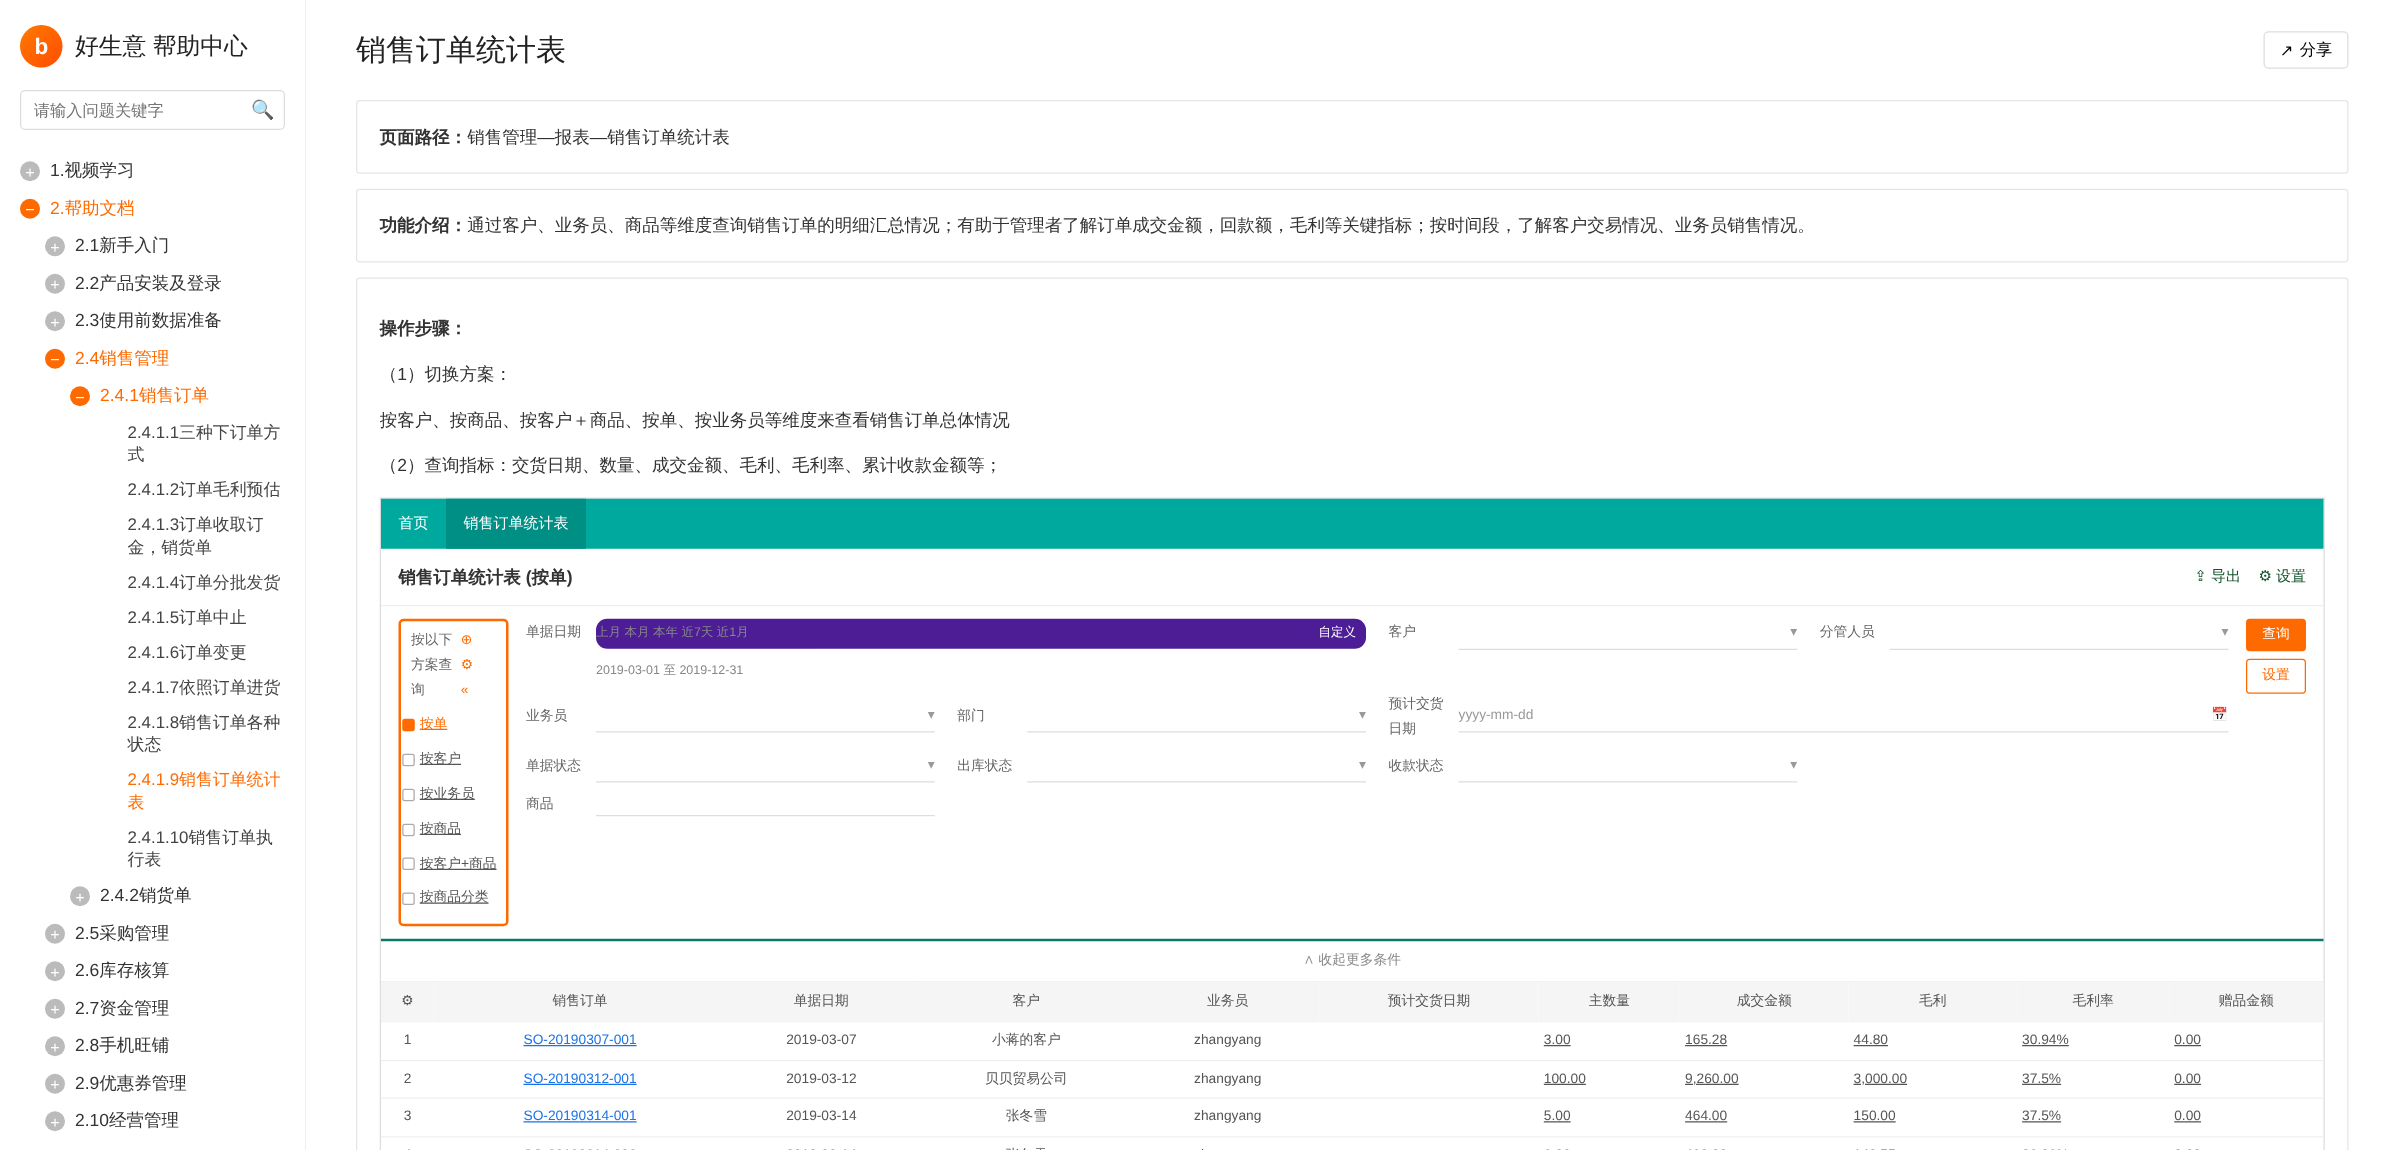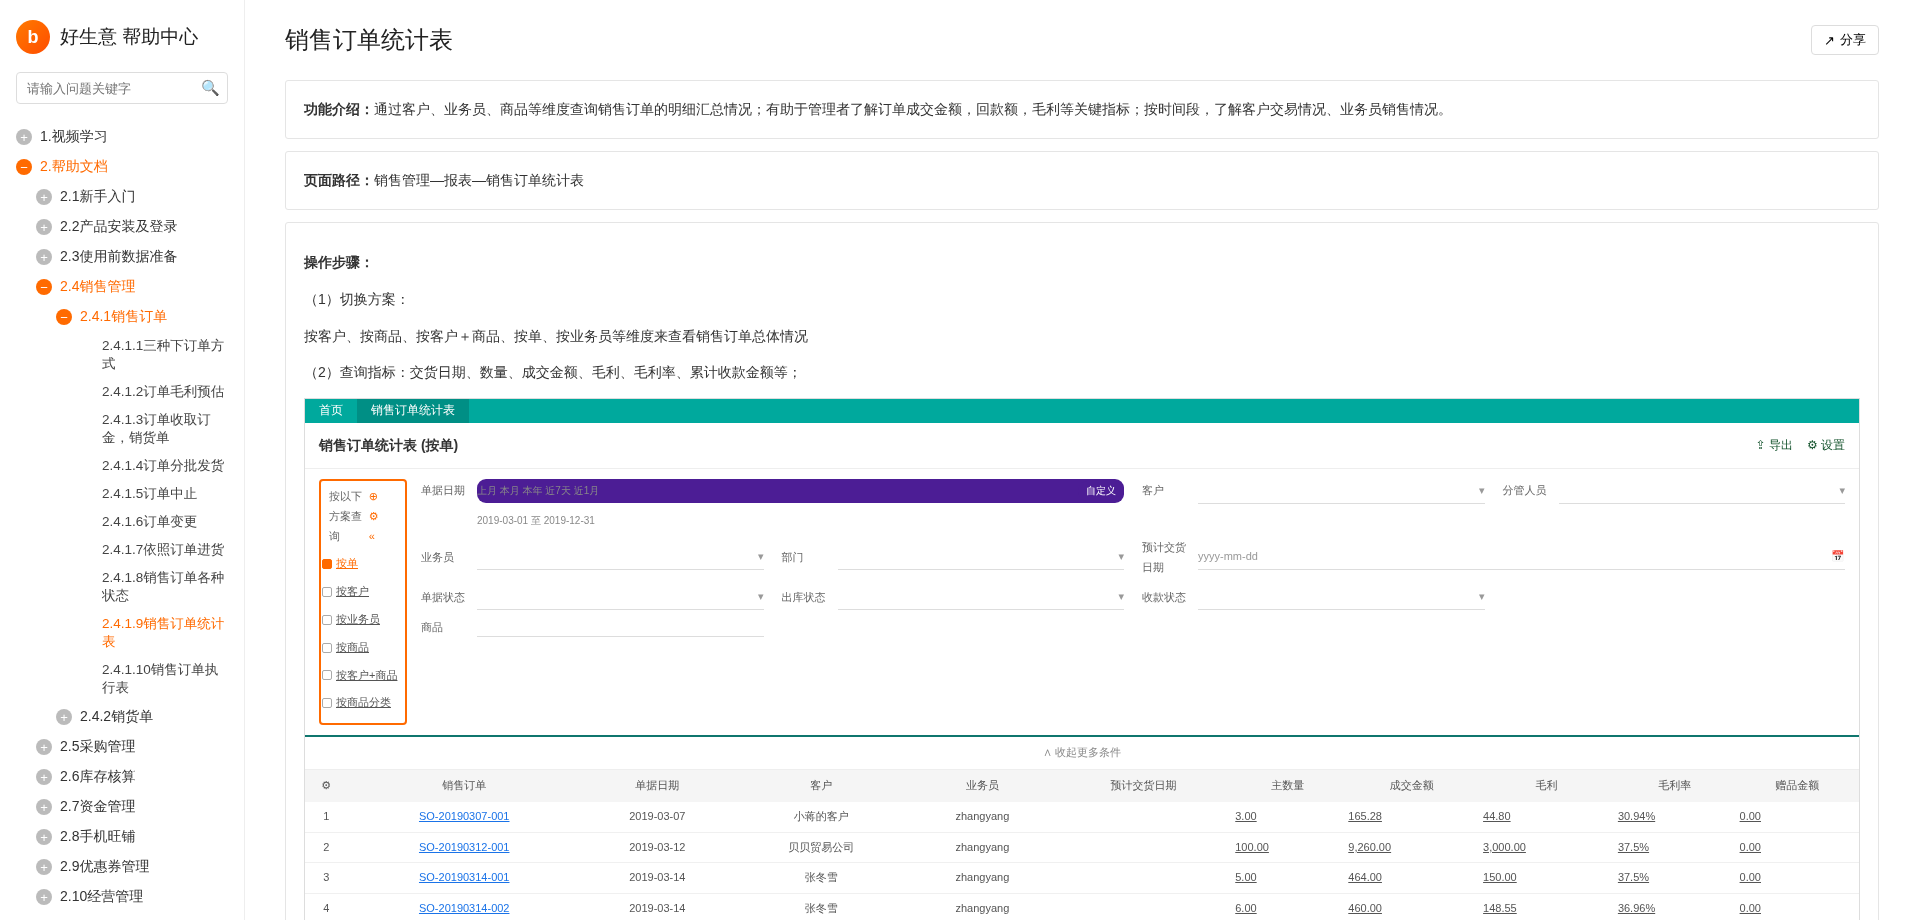--- a/index.html
+++ b/index.html
@@ -28,21 +28,21 @@
 .main-head { display:flex; justify-content:space-between; align-items:center; margin-bottom:24px; }
 .main-title { font-size:24px; font-weight:500; color:#222; }
 .share-btn { border:1px solid #ddd; border-radius:4px; padding:5px 12px; font-size:13px; cursor:pointer; display:flex; align-items:center; gap:5px; background:#fff; }
 .panel { border:1px solid #e5e5e5; border-radius:3px; background:#fff; padding:16px 18px; margin-bottom:12px; font-size:14px; line-height:1.8; color:#333; }
 .panel .lbl { font-weight:600; }
 .content-block p { margin:10px 0; line-height:1.9; color:#333; }
 .content-block .step-lbl { font-weight:600; }
 
 
 .mock { border:1px solid #ddd; margin:12px 0 20px 0; background:#fff; font-size:12px; color:#444; }
-.mock .tabs { background:#00a99d; display:flex; align-items:center; height:24px; }
+.mock .tabs { background:#00a99d; display:flex; align-items:center; height:40px; }
 .mock .tabs .tab { padding:0 14px; color:#fff; height:100%; display:flex; align-items:center; font-size:12px; }
 .mock .tabs .tab.active { background:#008f85; }
 .mock .subhead { display:flex; justify-content:space-between; align-items:center; padding:10px 14px; border-bottom:1px solid #eee; }
 .mock .subhead .t { font-size:14px; font-weight:600; color:#333; }
 .mock .subhead .acts span { color:#14532d; margin-left:14px; font-size:12px; }
 .mock .filters { display:flex; padding:10px 14px; gap:14px; }
 .mock .scheme { width:88px; border:2px solid #ff6a00; border-radius:4px; padding:6px 0; }
 .mock .scheme .hd { font-size:11px; color:#666; padding:0 20px 4px 8px; display:flex; justify-content:space-between; align-items:center; }
 .mock .scheme ul { list-style:none; }
 .mock .scheme li { padding:4px 1px; font-size:11px; color:#555; display:flex; align-items:center; gap:4px;text-decoration:underline; }
@@ -186,25 +186,25 @@
   <main class="main">
     <div class="main-head">
       <h1 class="main-title">销售订单统计表</h1>
       <button class="share-btn">
           <span>↗</span>
           <span>分享</span>
         </button>
     </div>
 
     <div class="panel">
+      <span class="lbl">页面路径：</span><span>销售管理—报表—销售订单统计表</span>
+    </div>
+
+    <div class="panel">
       <span class="lbl">功能介绍：</span><span>通过客户、业务员、商品等维度查询销售订单的明细汇总情况；有助于管理者了解订单成交金额，回款额，毛利等关键指标；按时间段，了解客户交易情况、业务员销售情况。</span>
-    </div>
-
-    <div class="panel">
-      <span class="lbl">页面路径：</span><span>销售管理—报表—销售订单统计表</span>
     </div>
 
     <div class="panel content-block">
       <p><span class="step-lbl">操作步骤：</span></p>
       <p>（1）切换方案：</p>
       <p>按客户、按商品、按客户＋商品、按单、按业务员等维度来查看销售订单总体情况</p>
       <p>（2）查询指标：交货日期、数量、成交金额、毛利、毛利率、累计收款金额等；</p>
 
       <div class="mock">
         <div class="tabs">
@@ -295,20 +295,24 @@
                 <span class="fv">
                   <span></span>
                   <span>▾</span>
                 </span>
               </div>
             <div></div>
             <div class="fitem">
                 <span class="fl">商品</span>
                 <span class="fv"></span>
               </div>
+          </div>
+          <div class="btns">
+            <div class="b b1">查询</div>
+            <div class="b b2">设置</div>
           </div>
         </div>
         <div class="collapse">∧ 收起更多条件</div>
         <table>
           <thead>
               <tr id="mock-thead">
                 <th>⚙</th>
                 <th>销售订单</th>
                 <th>单据日期</th>
                 <th>客户</th>

